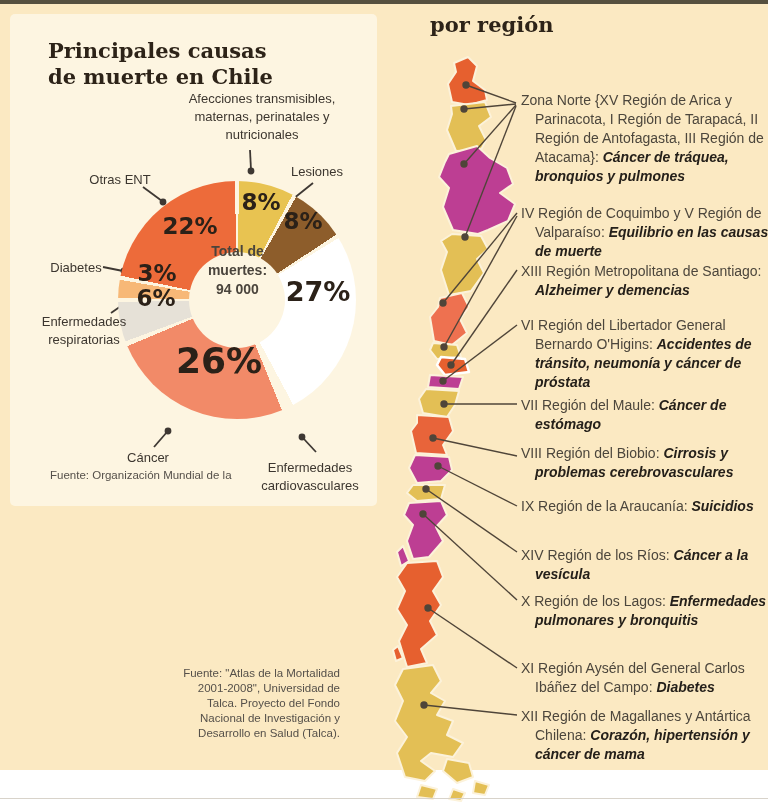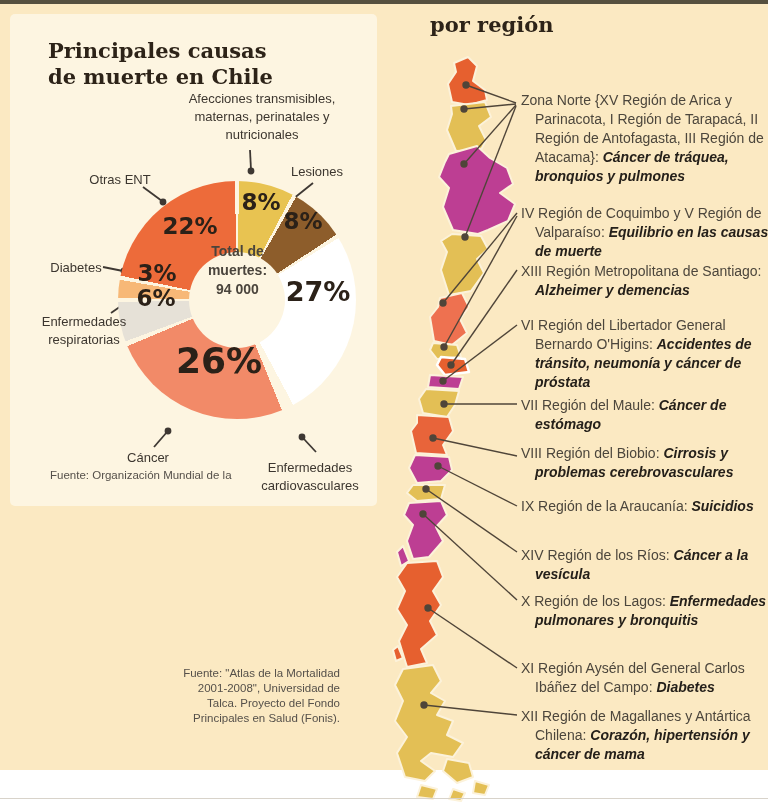--- a/index.html
+++ b/index.html
@@ -156,16 +156,17 @@
     <div class="annotation" style="top: 546px;"><span>XIV Región de los Ríos: </span><span class="cause">Cáncer a la vesícula</span></div>
     <div class="annotation" style="top: 592px;"><span>X Región de los Lagos: </span><span class="cause">Enfermedades pulmonares y bronquitis</span></div>
     <div class="annotation" style="top: 659px;"><span>XI Región Aysén del General Carlos Ibáñez del Campo: </span><span class="cause">Diabetes</span></div>
     <div class="annotation" style="top: 707px;"><span>XII Región de Magallanes y Antártica Chilena: </span><span class="cause">Corazón, hipertensión y cáncer de mama</span></div>
   </div>
 
 <div class="abs source" id="source-right">
     <div>Fuente: "Atlas de la Mortalidad</div>
     <div>2001-2008", Universidad de</div>
     <div>Talca. Proyecto del Fondo</div>
-    <div>Principales en Salud (Fonis).</div>
+    <div>Nacional de Investigación y</div>
+    <div>Desarrollo en Salud (Talca).</div>
   </div>
 
 <div class="abs" id="bottom-line"></div>
 
 </body></html>

